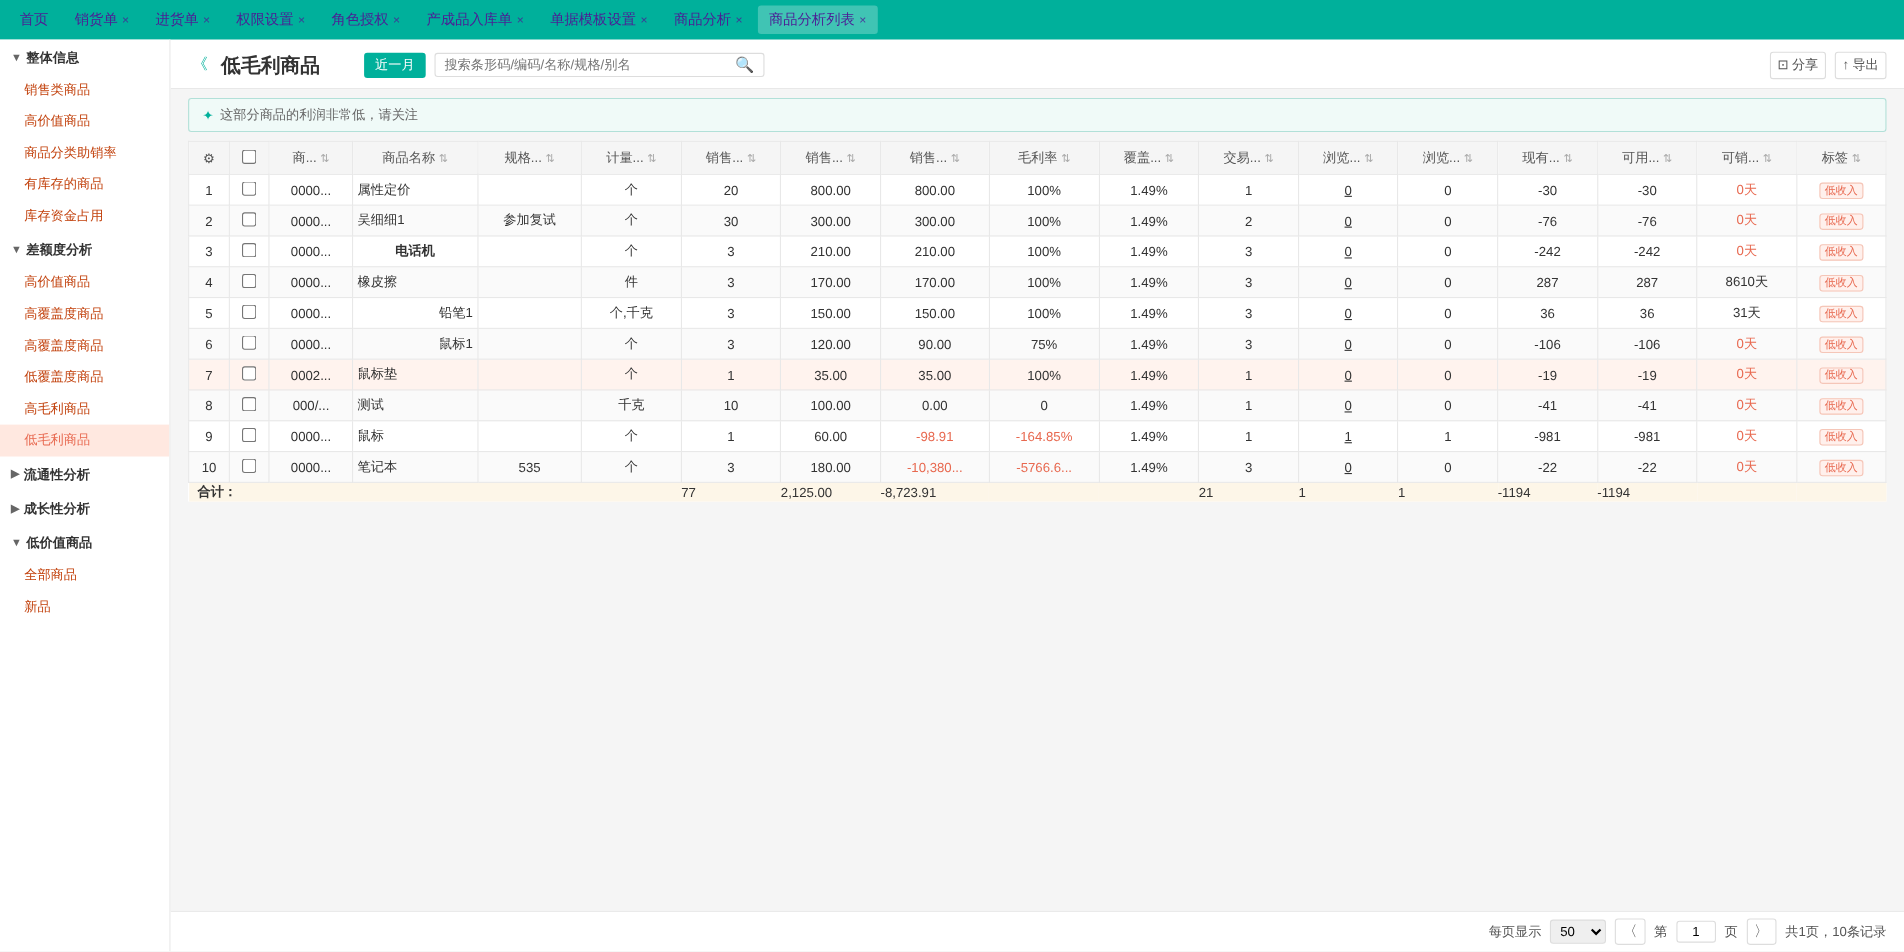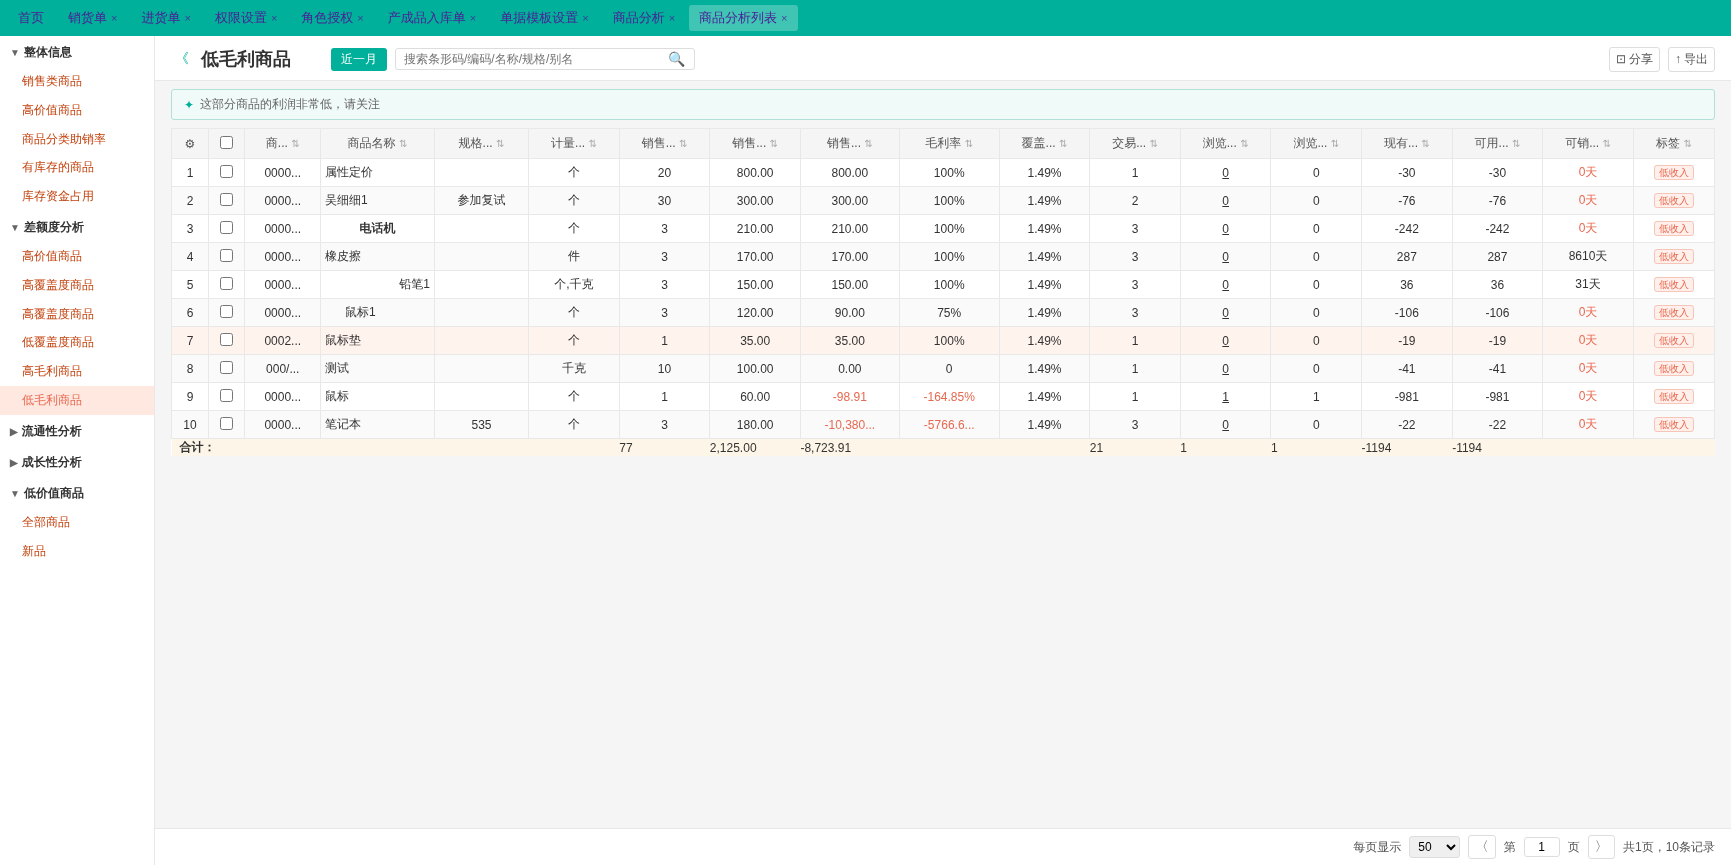--- a/index.html
+++ b/index.html
@@ -445,21 +445,21 @@
       <td>0</td>
       <td>36</td>
       <td>36</td>
       <td class="">31天</td>
       <td><span class="tag-badge">低收入</span></td>
     </tr>
             <tr>
       <td>6</td>
       <td><input type="checkbox" style=""></td>
       <td>0000...</td>
-      <td style="text-align:left;padding-left:24px;">鼠标1</td>
+      <td style="text-align:right;padding-left:24px;">鼠标1</td>
       <td></td>
       <td>个</td>
       <td>3</td>
       <td>120.00</td>
       <td class="">90.00</td>
       <td class="">75%</td>
       <td>1.49%</td>
       <td>3</td>
       <td><span class="text-link">0</span></td>
       <td>0</td>

